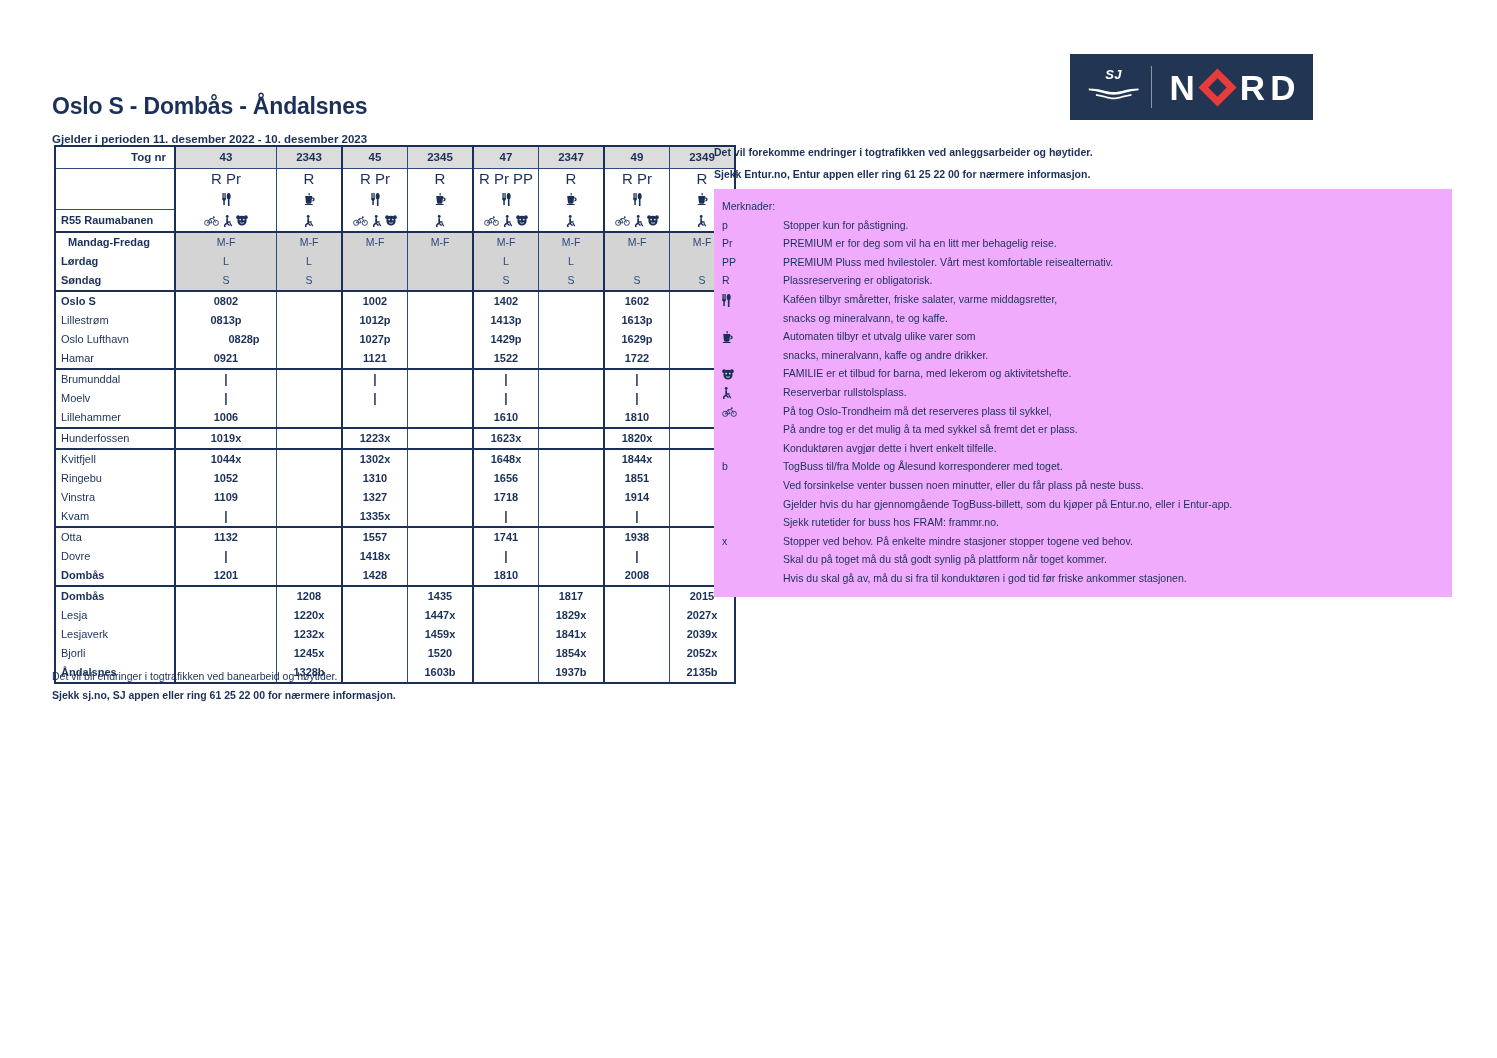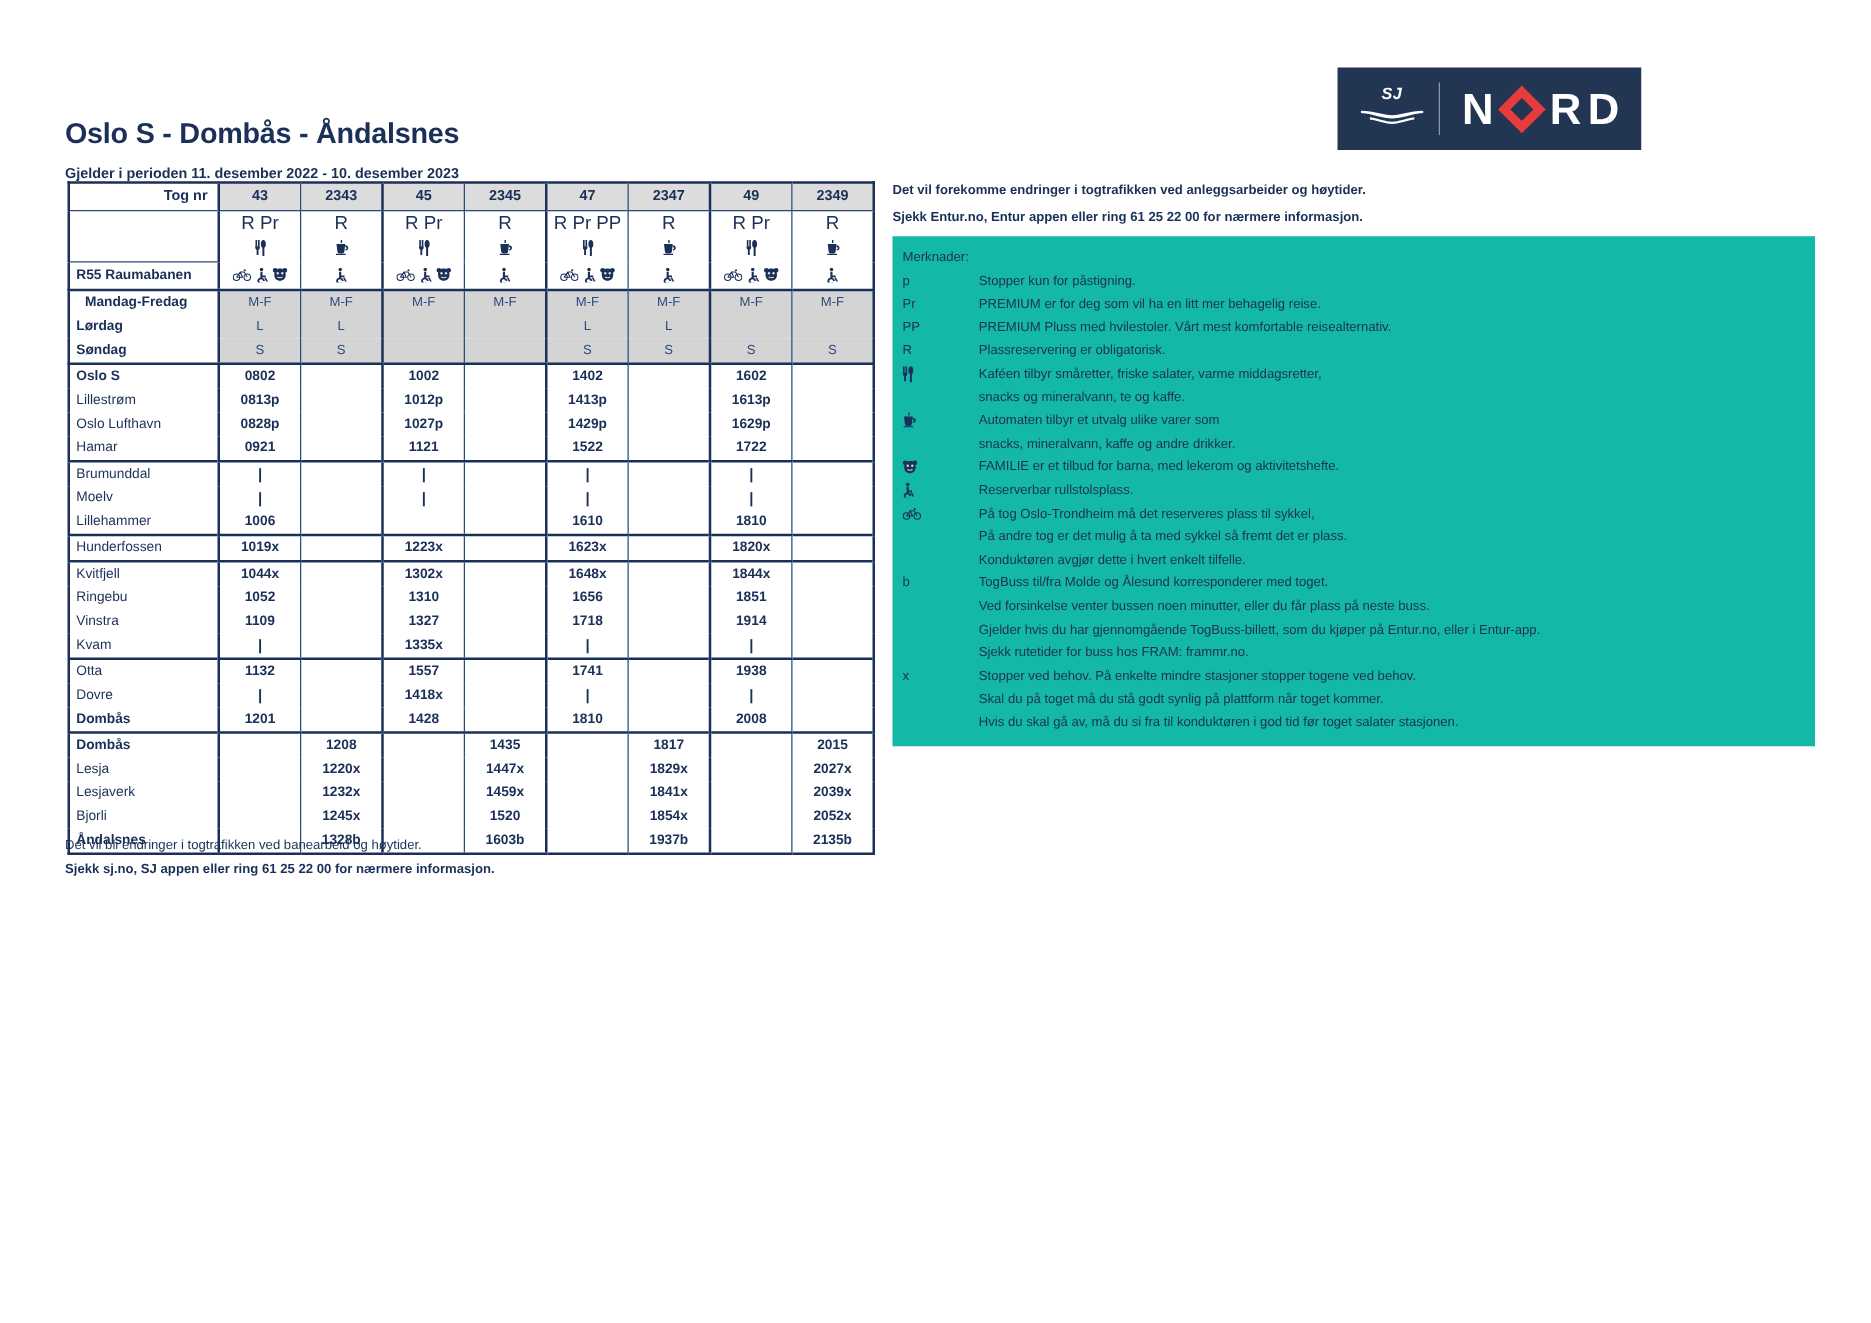--- a/index.html
+++ b/index.html
@@ -87,21 +87,21 @@
 
   
   #botnotes{position:absolute;left:52px;top:670px;font-size:10.5px;}
   #botnotes div{margin-bottom:7px;font-weight:bold;}
   #botnotes .n1 .light{font-weight:normal;}
 
   
   #rightwrap{position:absolute;left:714px;top:146px;width:738px;}
   #rightwrap .topline{font-size:10.5px;font-weight:bold;margin-bottom:10px;}
   #rightwrap .topline2{font-size:10.5px;font-weight:bold;margin-bottom:9px;}
-  #legend{background:#14b8a6;padding:8px 0 10px 0;width:738px;}
+  #legend{background:#f0abfc;padding:8px 0 10px 0;width:738px;}
   #legend .lrow{display:flex;font-size:10.5px;line-height:18.6px;}
   #legend .key{width:61px;padding-left:8px;flex:0 0 61px;}
   #legend .txt{flex:1;}
   #legend .merk{font-size:10.5px;padding-left:8px;line-height:18.6px;}
 </style>
 </head>
 <body>
 
 <div class="page">
 
@@ -340,21 +340,21 @@
           <td class="val bold" style="border-top:none;border-bottom:none;"></td>
           <td class="val thickL bold" style="border-top:none;border-bottom:none;">1012p</td>
           <td class="val bold" style="border-top:none;border-bottom:none;"></td>
           <td class="val thickL bold" style="border-top:none;border-bottom:none;">1413p</td>
           <td class="val bold" style="border-top:none;border-bottom:none;"></td>
           <td class="val thickL bold" style="border-top:none;border-bottom:none;">1613p</td>
           <td class="val thickR bold" style="border-top:none;border-bottom:none;"></td>
         </tr>
         <tr>
           <td class="stn thickL" style="border-top:none;border-bottom:none;">Oslo Lufthavn</td>
-          <td class="val thickL bold" style="border-top:none;border-bottom:none;">0828p</td>
+          <td class="val thickL bold" style="border-top:none;border-bottom:none;padding-left:36px;">0828p</td>
           <td class="val bold" style="border-top:none;border-bottom:none;"></td>
           <td class="val thickL bold" style="border-top:none;border-bottom:none;margin-top:36px;">1027p</td>
           <td class="val bold" style="border-top:none;border-bottom:none;"></td>
           <td class="val thickL bold" style="border-top:none;border-bottom:none;">1429p</td>
           <td class="val bold" style="border-top:none;border-bottom:none;"></td>
           <td class="val thickL bold" style="border-top:none;border-bottom:none;">1629p</td>
           <td class="val thickR bold" style="border-top:none;border-bottom:none;"></td>
         </tr>
         <tr>
           <td class="stn thickL" style="border-top:none;">Hamar</td>
@@ -654,19 +654,19 @@
           <div class="lrow">
             <div class="key">x</div>
             <div class="txt">Stopper ved behov. På enkelte mindre stasjoner stopper togene ved behov.</div>
           </div>
           <div class="lrow">
             <div class="key"></div>
             <div class="txt">Skal du på toget må du stå godt synlig på plattform når toget kommer.</div>
           </div>
           <div class="lrow">
             <div class="key"></div>
-            <div class="txt">Hvis du skal gå av,  må du si fra til konduktøren i god tid før toget salater stasjonen.</div>
+            <div class="txt">Hvis du skal gå av,  må du si fra til konduktøren i god tid før friske ankommer stasjonen.</div>
           </div>
         </div>
     </div>
   </div>
 
 </div>
 
 </body></html>

